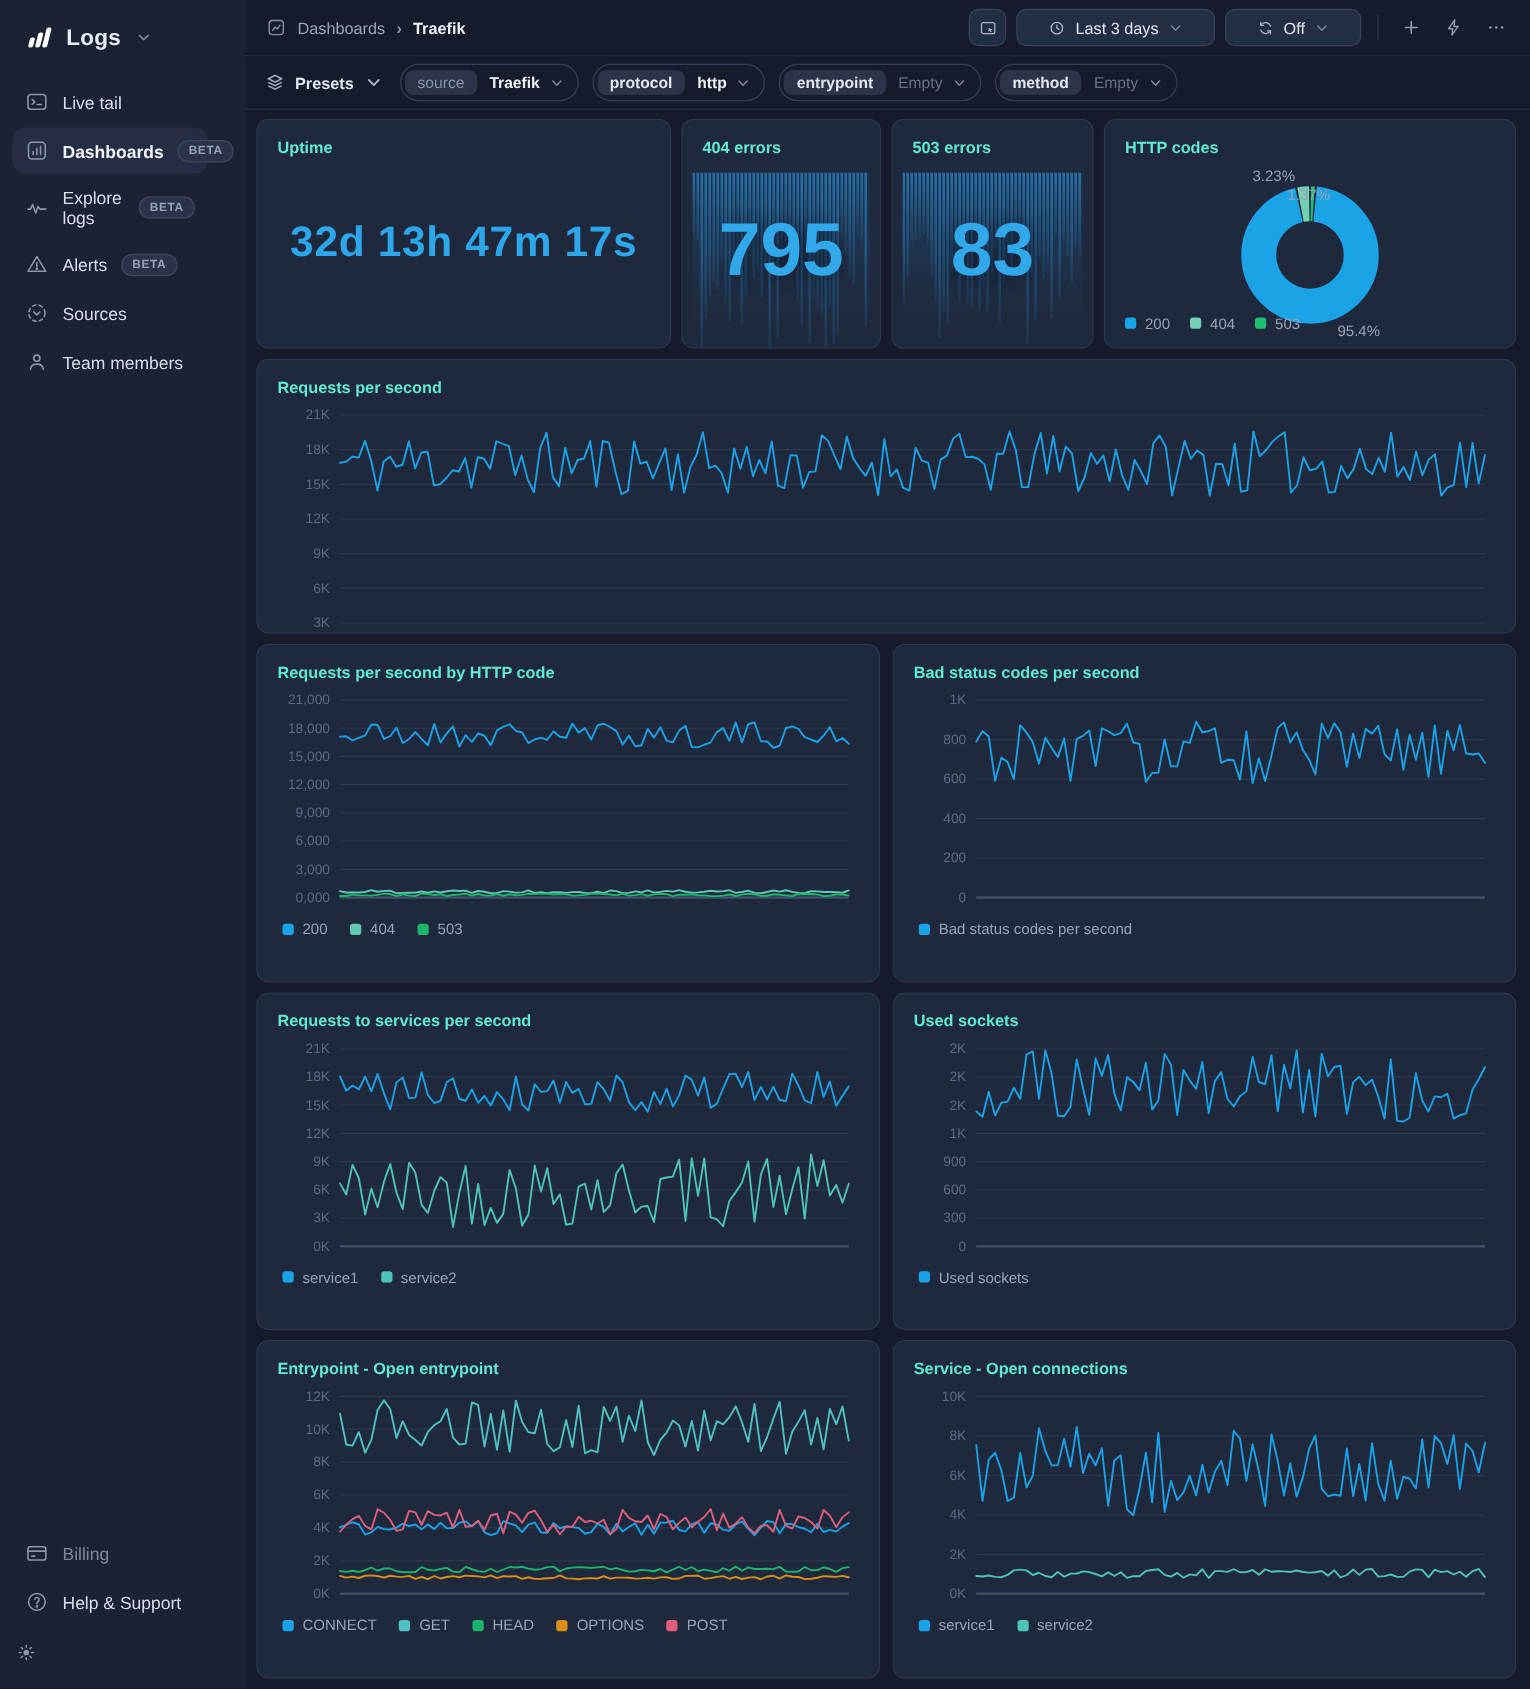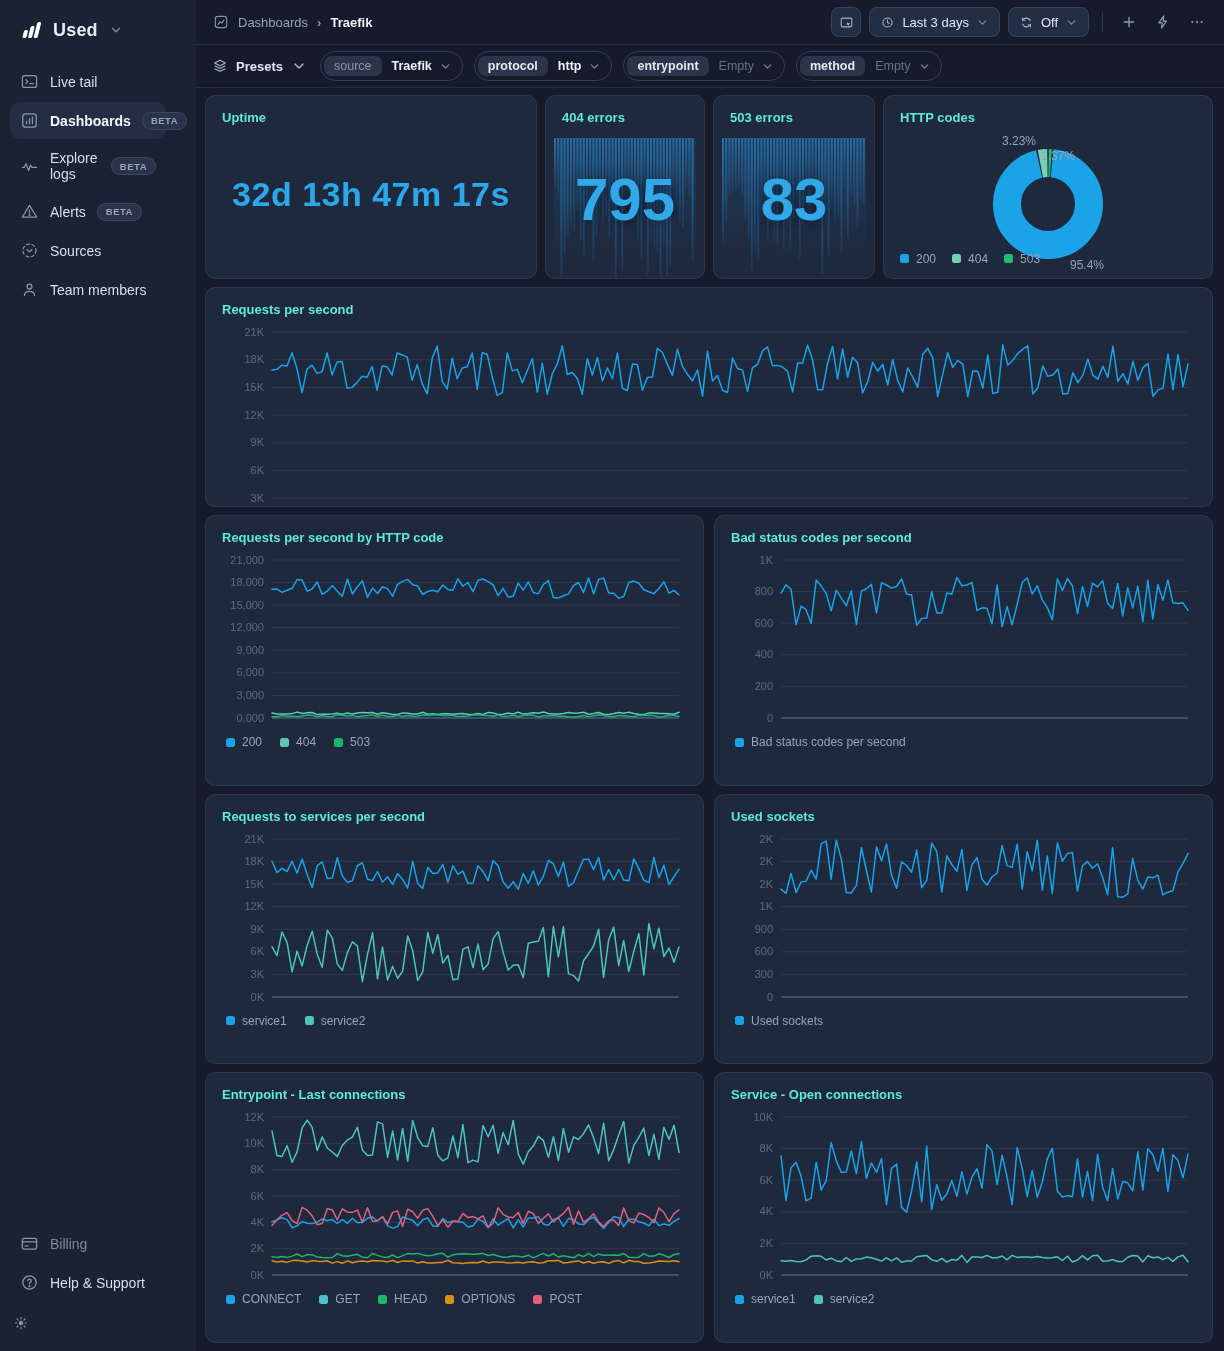--- a/index.html
+++ b/index.html
@@ -26,21 +26,21 @@
   .theme-row { padding:12px 0 16px 13px; color:#8b95ac; }
   
   .main { flex:1; display:flex; flex-direction:column; min-width:0; }
   .topbar { height:45px; display:flex; align-items:center; padding:0 14px 0 17px; border-bottom:1px solid #232c40; }
   .crumb { display:flex; align-items:center; gap:9px; font-size:13px; }
   .crumb-icon { color:#8792a9; display:flex; }
   .crumb-root { color:#99a3b9; cursor:pointer; }
   .crumb-sep { color:#8b95ac; font-size:13px; font-weight:700; }
   .crumb-cur { color:#eef1f8; font-weight:700; }
   .top-actions { margin-left:auto; display:flex; align-items:center; gap:8px; }
-  .btn { display:inline-flex; align-items:center; gap:7px; height:30px; padding:0 10px; background:#232d43; border:1px solid #38425f; border-radius:8px; font-size:13px; color:#e2e7f2; cursor:pointer; }
+  .btn { display:inline-flex; align-items:center; gap:7px; height:30px; padding:0 24px; background:#232d43; border:1px solid #38425f; border-radius:8px; font-size:13px; color:#e2e7f2; cursor:pointer; }
   .btn svg { width:15px; height:15px; }
   .btn .chev svg { width:13px; height:13px; }
   .btn-ico { width:30px; justify-content:center; padding:0; color:#aab3c8; }
   .chev { color:#7e88a0; display:flex; }
   .vsep { width:1px; height:20px; background:#2d3750; margin:0 5px; }
   .ghost { background:none; border:none; color:#929cb2; width:26px; height:26px; display:flex; align-items:center; justify-content:center; cursor:pointer; }
   .ghost svg { width:16px; height:16px; }
   
   .filterbar { height:43px; display:flex; align-items:center; gap:11px; padding:0 16px; border-bottom:1px solid #232c40; }
   .presets { display:flex; align-items:center; gap:8px; font-size:13px; font-weight:600; color:#e2e7f2; cursor:pointer; margin-right:2px; }
@@ -85,21 +85,21 @@
   <div class="logo-row">
     <span class="logo-mark">
       <svg width="24" height="22" viewBox="0 0 24 22">
           <g transform="skewX(-14)" fill="#ffffff">
         <rect x="7" y="11" width="4" height="8" rx="1.6"></rect>
         <rect x="12.6" y="7" width="4" height="12" rx="1.6"></rect>
         <rect x="18.2" y="3" width="4" height="16" rx="1.6"></rect>
       </g>
         </svg>
     </span>
-    <span class="logo-text">Used</span>
+    <span class="logo-text">Logs</span>
     <span class="logo-chevron">
       <svg width="14" height="14" viewBox="0 0 24 24" fill="none" stroke="currentColor" stroke-width="2.2" stroke-linecap="round" stroke-linejoin="round">
           <path d="M6 9l6 6 6-6"></path>
         </svg>
     </span>
   </div>
   <nav class="side-nav" id="side-nav">
       <div class="side-item">
         <span class="s-icon">
           <svg viewBox="0 0 24 24" fill="none" stroke="currentColor" stroke-width="1.6" stroke-linecap="round" stroke-linejoin="round">
@@ -467,21 +467,21 @@
               <i class="lg-sq" style="background: rgb(116, 207, 181);"></i>
               <span>404</span>
             </span>
             <span class="lg-item">
               <i class="lg-sq" style="background: rgb(31, 189, 113);"></i>
               <span>503</span>
             </span>
           </div>
       <span class="donut-label" style="left: 186px; top: 162px;">95.4%</span>
           <span class="donut-label" style="left: 118px; top: 38px;">3.23%</span>
-          <span class="donut-label" style="left: 157px; top: 53px;">1.37%</span>
+          <span class="donut-label" style="left: 146px; top: 53px;">1.37%</span>
         </section>
     </div>
 
     <section class="card chart-card rowfull">
       <h3 class="card-title">Requests per second</h3>
       <div class="chart-plot"><svg width="974" height="210">
             <line x1="50" y1="7" x2="966" y2="7" stroke="rgba(122,138,170,0.16)" stroke-width="1"></line>
             <text x="42" y="10.5" text-anchor="end" fill="#5d6983" font-size="11" font-family="Liberation Sans, sans-serif">21K</text>
             <line x1="50" y1="34.714285714285715" x2="966" y2="34.714285714285715" stroke="rgba(122,138,170,0.16)" stroke-width="1"></line>
             <text x="42" y="38.214285714285715" text-anchor="end" fill="#5d6983" font-size="11" font-family="Liberation Sans, sans-serif">18K</text>
@@ -631,21 +631,21 @@
             <span class="lg-item">
               <i class="lg-sq" style="background: rgb(24, 163, 232);"></i>
               <span>Used sockets</span>
             </span>
           </div>
       </section>
     </div>
 
     <div class="rowhalf">
       <section class="card chart-card">
-        <h3 class="card-title">Entrypoint - Last connections</h3>
+        <h3 class="card-title">Entrypoint - Open entrypoint</h3>
         <div class="chart-plot"><svg width="465" height="174">
               <line x1="50" y1="7" x2="457" y2="7" stroke="rgba(122,138,170,0.16)" stroke-width="1"></line>
               <text x="42" y="10.5" text-anchor="end" fill="#5d6983" font-size="11" font-family="Liberation Sans, sans-serif">12K</text>
               <line x1="50" y1="33.33333333333333" x2="457" y2="33.33333333333333" stroke="rgba(122,138,170,0.16)" stroke-width="1"></line>
               <text x="42" y="36.83333333333333" text-anchor="end" fill="#5d6983" font-size="11" font-family="Liberation Sans, sans-serif">10K</text>
               <line x1="50" y1="59.666666666666664" x2="457" y2="59.666666666666664" stroke="rgba(122,138,170,0.16)" stroke-width="1"></line>
               <text x="42" y="63.166666666666664" text-anchor="end" fill="#5d6983" font-size="11" font-family="Liberation Sans, sans-serif">8K</text>
               <line x1="50" y1="86" x2="457" y2="86" stroke="rgba(122,138,170,0.16)" stroke-width="1"></line>
               <text x="42" y="89.5" text-anchor="end" fill="#5d6983" font-size="11" font-family="Liberation Sans, sans-serif">6K</text>
               <line x1="50" y1="112.33333333333333" x2="457" y2="112.33333333333333" stroke="rgba(122,138,170,0.16)" stroke-width="1"></line>

